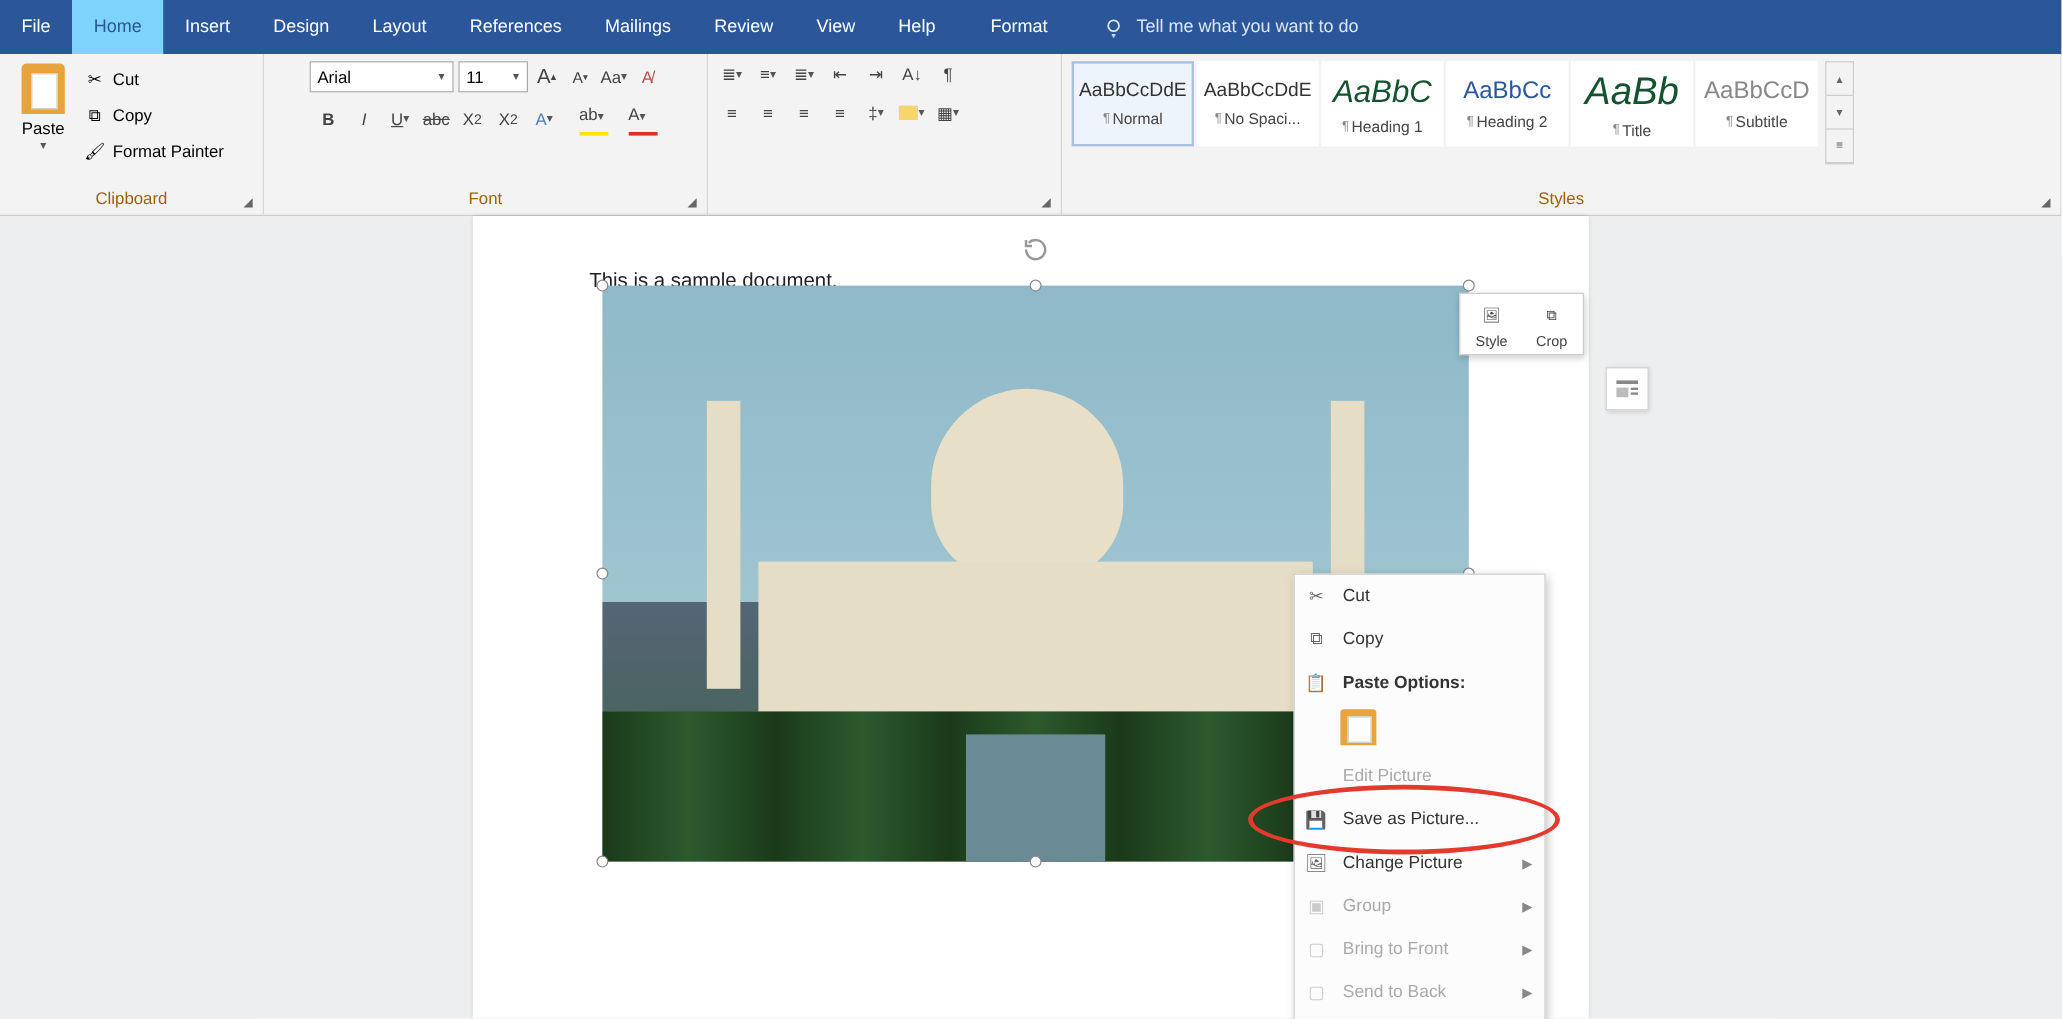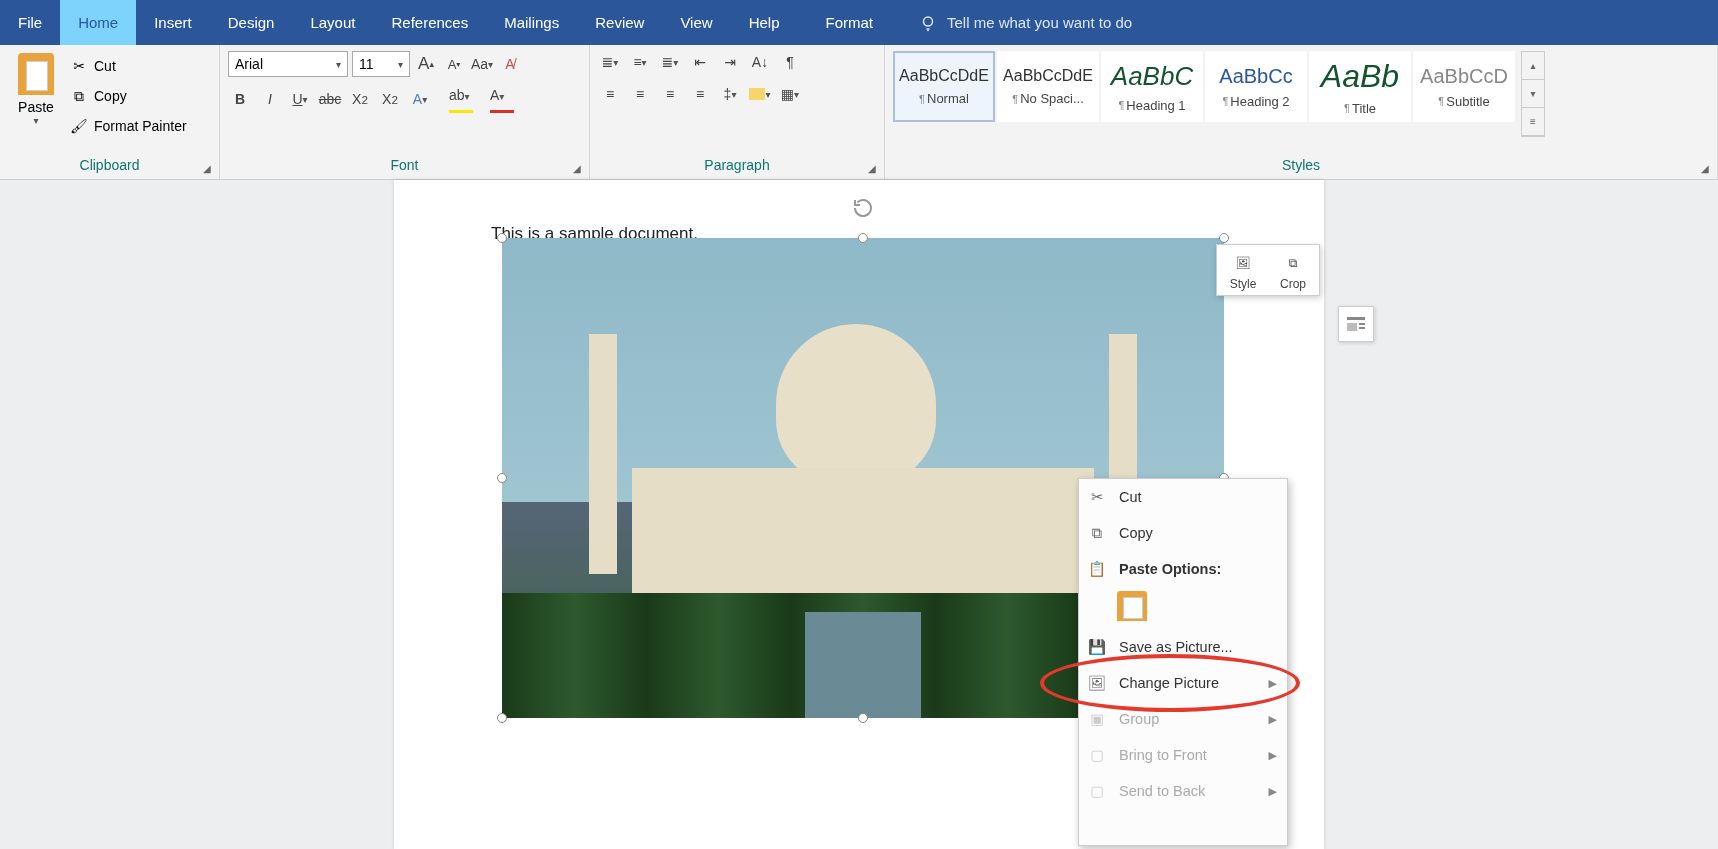--- a/index.html
+++ b/index.html
@@ -10,21 +10,21 @@
 .menu-item { padding: 0 18px; display: flex; align-items: center; cursor: pointer; font-size: 15px; }
 .menu-item.active { background: #7dd3fc; color: #2b579a; }
 .menu-item.format { margin-left: 10px; }
 .tell-me { display: flex; align-items: center; gap: 10px; margin-left: 28px; color: #dbe6f5; font-size: 15px; }
 .bulb { width: 18px; height: 18px; }
 
 
 .ribbon { background: #f3f3f3; height: 135px; display: flex; border-bottom: 1px solid #ccc; }
 .group { border-right: 1px solid #d6d6d6; display: flex; flex-direction: column; position: relative; }
 .group-body { flex: 1; display: flex; align-items: flex-start; padding: 6px 8px 0 8px; }
-.group-label { text-align: center; font-size: 14px; color: #0f766e; padding: 2px 0 6px 0; position: relative; }
+.group-label { text-align: center; font-size: 14px; color: #a16207; padding: 2px 0 6px 0; position: relative; }
 .dialog-launcher { position: absolute; right: 4px; bottom: 4px; width: 12px; height: 12px; color: #666; font-size: 10px; }
 
 
 .clipboard-group { width: 220px; }
 .paste-btn { display: flex; flex-direction: column; align-items: center; width: 56px; padding-top: 2px; }
 .paste-icon-box { width: 36px; height: 42px; background: #e8a33d; border-radius: 4px 4px 0 0; position: relative; }
 .paste-icon-box::after { content: ''; position: absolute; left: 8px; top: 8px; width: 20px; height: 28px; background: #fff; border: 1px solid #ccc; }
 .paste-label { font-size: 14px; margin-top: 4px; }
 .clip-col { display: flex; flex-direction: column; gap: 4px; margin-left: 6px; padding-top: 2px; }
 .clip-row { display: flex; align-items: center; gap: 6px; height: 26px; cursor: pointer; }
@@ -159,21 +159,21 @@
           <span>Format Painter</span>
         </div>
       </div>
     </div>
     <div class="group-label">Clipboard</div>
     <span class="dialog-launcher">◢</span>
   </div>
 
   <div class="group font-group">
     <div class="group-body">
-      <div class="font-col" style="width:100%;">
+      <div class="font-col" style="width:100%;align-items:center;">
         <div class="font-row1">
           <div class="font-name">
             <span>Arial</span>
               <span class="chev">▾</span>
           </div>
           <div class="font-size">
             <span>11</span>
               <span class="chev">▾</span>
           </div>
           <div class="font-btn" style="font-size:17px;">A<sup style="font-size:9px;">▴</sup></div>
@@ -226,21 +226,20 @@
           <div class="para-btn">≡</div>
           <div class="para-btn">‡<span class="chev">▾</span></div>
           <div class="para-btn">
               <span class="fill-y"></span>
               <span class="chev">▾</span>
             </div>
           <div class="para-btn">▦<span class="chev">▾</span></div>
         </div>
       </div>
     </div>
-    <div class="group-label">Paragraph</div>
     <span class="dialog-launcher">◢</span>
   </div>
 
   <div class="group styles-group">
     <div class="group-body">
       <div class="styles-gallery">
         <div class="style-item selected">
           <div class="style-preview">AaBbCcDdE</div>
           <div class="style-name">
               <span class="pilcrow">¶</span>
@@ -352,20 +351,24 @@
       <span class="cico">⧉</span>
       <span>Copy</span>
     </div>
     <div class="ctx-item ctx-header">
       <span class="cico">📋</span>
       <span>Paste Options:</span>
     </div>
     <div class="ctx-paste-opts">
       <div class="paste-opt-icon"></div>
     </div>
+    <div class="ctx-item disabled">
+      <span class="cico"></span>
+      <span>Edit Picture</span>
+    </div>
     <div class="ctx-item">
       <span class="cico">💾</span>
       <span>Save as Picture...</span>
     </div>
     <div class="ctx-item">
       <span class="cico">🖼</span>
       <span>Change Picture</span>
       <span class="ctx-sub">▶</span>
     </div>
     <div class="ctx-item disabled">

